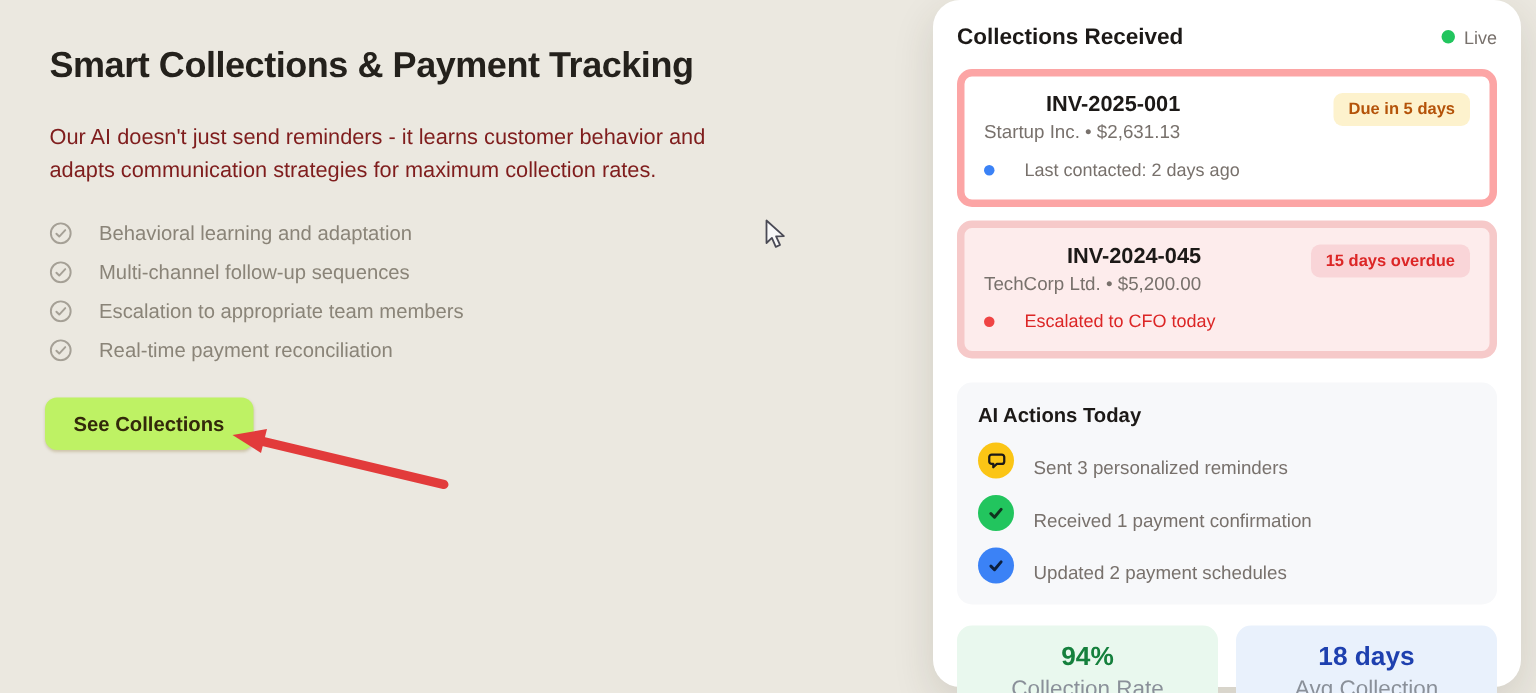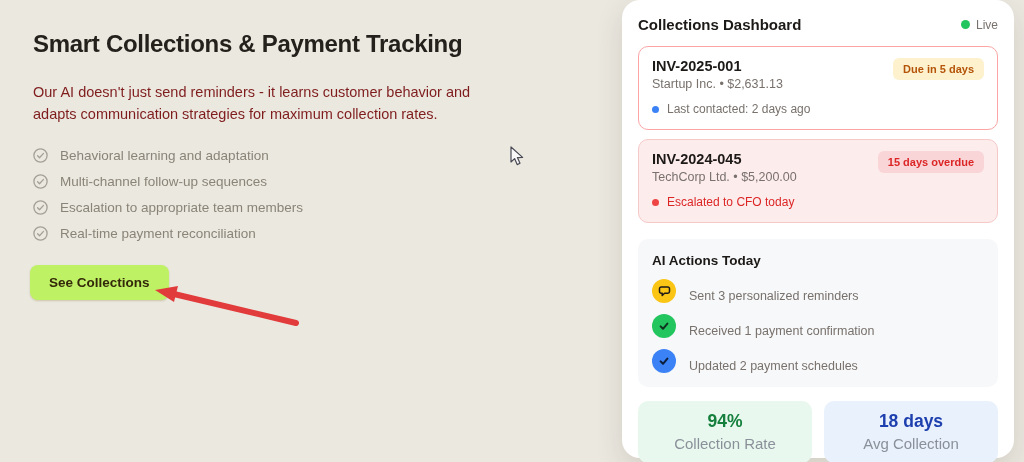--- a/index.html
+++ b/index.html
@@ -15,21 +15,21 @@
   .hero { position: absolute; left: 33px; top: 30px; width: 470px; }
   .hero-title {
     font-size: 24px; font-weight: 700; letter-spacing: -0.3px;
     color: #24211c;
   }
   .hero-desc {
     margin-top: 23px; width: 452px;
     font-size: 14.5px; line-height: 1.55; color: #7f1d1d;
   }
   .feature-list { margin-top: 22px; list-style: none; }
-  .feature-item { display: flex; align-items: center; gap: 12px; margin-bottom: 11px; }
+  .feature-item { display: flex; align-items: center; gap: 18px; margin-bottom: 11px; }
   .feature-item svg { flex: 0 0 auto; display: block; }
   .feature-label { font-size: 13.5px; color: #8a8478; }
   .cta-button {
     margin-top: 13px; margin-left: -3px;
     display: inline-block; border: none; cursor: pointer;
     background: #bef264; color: #33290a;
     font-family: "Liberation Sans", sans-serif;
     font-size: 13.5px; font-weight: 700;
     padding: 10px 19px; border-radius: 8px;
     box-shadow: 0 1px 2px rgba(120,90,10,0.25);
@@ -47,33 +47,33 @@
     padding: 16px;
   }
   .panel-header { display: flex; align-items: center; justify-content: space-between; }
   .panel-title { font-size: 15px; font-weight: 700; color: #1c1917; }
   .live-pill { display: flex; align-items: center; gap: 6px; }
   .live-dot { width: 9px; height: 9px; border-radius: 50%; background: #22c55e; }
   .live-label { font-size: 12px; color: #78716c; }
 
   .invoice-card {
     margin-top: 13px; border-radius: 10px; padding: 11px 13px 13px 13px;
-    background: #ffffff; border: 1px solid #fca5a5;
+    background: #ffffff; border: 5px solid #fca5a5; text-align: right;
   }
   .invoice-card.danger { background: #fdecec; border-color: #f6c9c9; margin-top: 9px; }
   .invoice-top { display: flex; align-items: flex-start; justify-content: space-between; }
   .invoice-id { font-size: 14.5px; font-weight: 700; color: #1c1917; }
   .invoice-sub { margin-top: 3px; font-size: 12.5px; color: #78716c; }
   .badge {
     font-size: 11px; font-weight: 700; padding: 5px 10px; border-radius: 6px;
     white-space: nowrap;
   }
   .badge.warning { background: #fdf2cd; color: #b45309; }
   .badge.danger  { background: #f9d5d8; color: #dc2626; }
-  .invoice-meta { margin-top: 11px; display: flex; align-items: center; gap: 8px; }
+  .invoice-meta { margin-top: 11px; display: flex; align-items: center; gap: 20px; }
   .meta-dot { width: 7px; height: 7px; border-radius: 50%; }
   .meta-dot.blue { background: #3b82f6; }
   .meta-dot.red  { background: #ef4444; }
   .meta-text { font-size: 12px; color: #78716c; }
   .meta-text.red { color: #dc2626; }
 
   .ai-card {
     margin-top: 16px; background: #f7f8fa; border-radius: 10px; padding: 14px;
   }
   .ai-title { font-size: 13.5px; font-weight: 700; color: #1c1917; }
@@ -142,21 +142,21 @@
   <polygon points="155,290 178,286 174,302" fill="#e23b3b"></polygon>
 </svg>
 
 <svg class="cursor" width="16" height="22" viewBox="0 0 16 22">
   <path d="M1 1 L1 16 L4.6 12.6 L7.2 18.6 L10 17.3 L7.4 11.6 L12.6 11.4 Z" fill="#f8f8f8" stroke="#4a4a55" stroke-width="1.2" stroke-linejoin="round"></path>
 </svg>
 
 <aside class="panel">
 
   <div class="panel-header">
-    <div class="panel-title">Collections Dashboard</div>
+    <div class="panel-title">Collections Received</div>
     <div class="live-pill">
       <span class="live-dot"></span>
       <span class="live-label">Live</span>
     </div>
   </div>
 
   <div class="invoice-card">
     <div class="invoice-top">
       <div>
         <div class="invoice-id">INV-2025-001</div>

